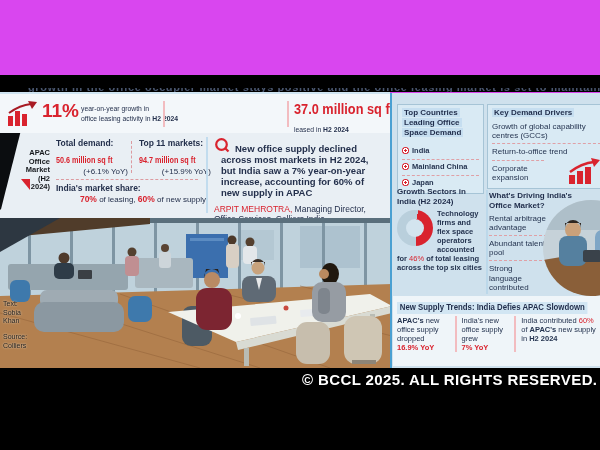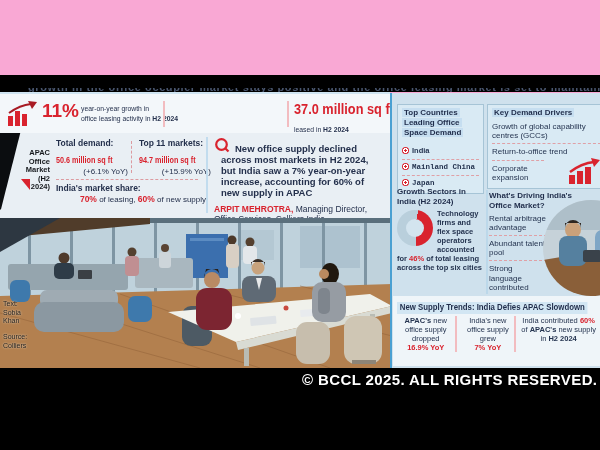--- a/index.html
+++ b/index.html
@@ -1,21 +1,21 @@
 <!DOCTYPE html>
 <html><head>
 <meta charset="utf-8">
 <style>
   html,body{margin:0;padding:0;background:#000;}
-  #stage{position:relative;width:600px;height:450px;background:#f9a8d4;overflow:hidden;
+  #stage{position:relative;width:600px;height:450px;background:#d946ef;overflow:hidden;
          font-family:"Liberation Sans",sans-serif;color:#253450;}
   .abs{position:absolute;}
   .red{color:#d9232e;}
   .b{font-weight:700;}
-  .xb{font-weight:700;}
+  .xb{font-weight:400;}
   .cond{display:inline-block;transform:scaleX(.85);transform-origin:0 50%;white-space:nowrap;}
 
   
   .clipstrip{left:0;top:75px;width:600px;height:17px;overflow:hidden;background:#000;}
   .clipstrip p{position:absolute;left:28px;bottom:-1px;margin:0;font:700 11px/11px "Liberation Sans",sans-serif;
                color:#49566f;white-space:nowrap;letter-spacing:.6px;clip-path:inset(55% 0 0 0);}
 
   
   .stats{left:0;top:92px;width:390px;height:41px;background:#f3f7fa;border-top:2px solid #cfe4f1;box-sizing:border-box;}
   .statval{font:800 19px/19px "Liberation Sans",sans-serif;color:#d9232e;}
@@ -41,41 +41,41 @@
   
   .credits{left:3px;font:400 7px/8.6px "Liberation Sans",sans-serif;color:#26211c;
            text-shadow:0 0 2px rgba(243,238,228,.95);}
 
   
   .rcol{left:390px;top:93px;width:210px;height:275px;background:#cfe1ed;border-left:2px solid #4aa0d2;box-sizing:border-box;padding-left:28px;}
   .box{position:absolute;background:#d9eaf4;border:1px solid #a6c4d6;padding:3px 4px;box-sizing:border-box;}
   .btitle{font:700 8px/10px "Liberation Sans",sans-serif;color:#1f2c4a;}
   .btitle span{background:#c6def0;padding:0 2px;box-decoration-break:clone;-webkit-box-decoration-break:clone;}
   .it{position:relative;font:700 7.5px/8.8px "Liberation Sans",sans-serif;color:#253450;padding:3px 0 3px 10px;}
-  .it + .it{border-top:1px dashed #dfa0a6;font-family:Liberation Mono, monospace;}
+  .it + .it{border-top:1px dashed #dfa0a6;}
   .bullet{position:absolute;left:0;top:3px;width:7px;height:7px;border-radius:50%;
           background:radial-gradient(circle,#d9232e 0 28%,#fff 28% 55%,#d9232e 55%);}
   .it2{font:400 8px/9.2px "Liberation Sans",sans-serif;color:#253450;padding:3px 0;}
   .it2 + .it2{border-top:1px dashed #dfa0a6;}
   .sectitle{font:700 8px/9.8px "Liberation Sans",sans-serif;color:#1f2c4a;}
   .gstext{font:600 7.5px/9px "Liberation Sans",sans-serif;color:#253450;margin:2px 0 0;}
   .donut{float:left;width:36px;height:36px;border-radius:50%;margin:1px 4px 1px 0;
          background:conic-gradient(from 10deg,#d9232e 0 46%,#b9cfdc 46% 100%);position:relative;}
   .donut i{position:absolute;left:9px;top:9px;width:18px;height:18px;border-radius:50%;background:#d3e4ef;}
   .wditems .w{font:400 8px/9.2px "Liberation Sans",sans-serif;color:#253450;width:58px;padding:3px 0;}
   .wditems .w + .w{border-top:1px dashed #dfa0a6;}
   .circle{left:543px;top:200px;width:96px;height:96px;border-radius:50%;overflow:hidden;z-index:5;}
 
   
   .supply{left:393px;top:296px;width:207px;height:70px;background:#eff5f9;z-index:6;}
   .suptitle{display:inline-block;margin:3px 0 1px 4px;padding:1px 3px;background:#d2e6f3;
             font:800 8.5px/9.5px "Liberation Sans",sans-serif;color:#1f2c4a;white-space:nowrap;
             transform:scaleX(.92);transform-origin:0 0;}
   .cols{display:flex;margin:1px 4px 0;}
-  .col{font:400 7.5px/9.2px "Liberation Sans",sans-serif;color:#253450;text-align:center;}
+  .col{font:400 7.5px/9.2px "Liberation Sans",sans-serif;color:#253450;}
   .col .rv{display:block;font-weight:800;color:#d9232e;}
   .c1{width:60px;}.c2{width:55px;border-left:2px solid #f2bcc0;padding-left:5px;}
   .c3{width:78px;border-left:2px solid #f2bcc0;padding-left:5px;}
 
   .vblue2{left:486px;top:190px;width:2px;height:104px;background:#bcd8ea;z-index:4;}
 
   .footer{left:302px;top:371px;font:800 15px/18px "Liberation Sans",sans-serif;color:#fff;letter-spacing:.4px;}
 </style>
 </head>
 <body>

